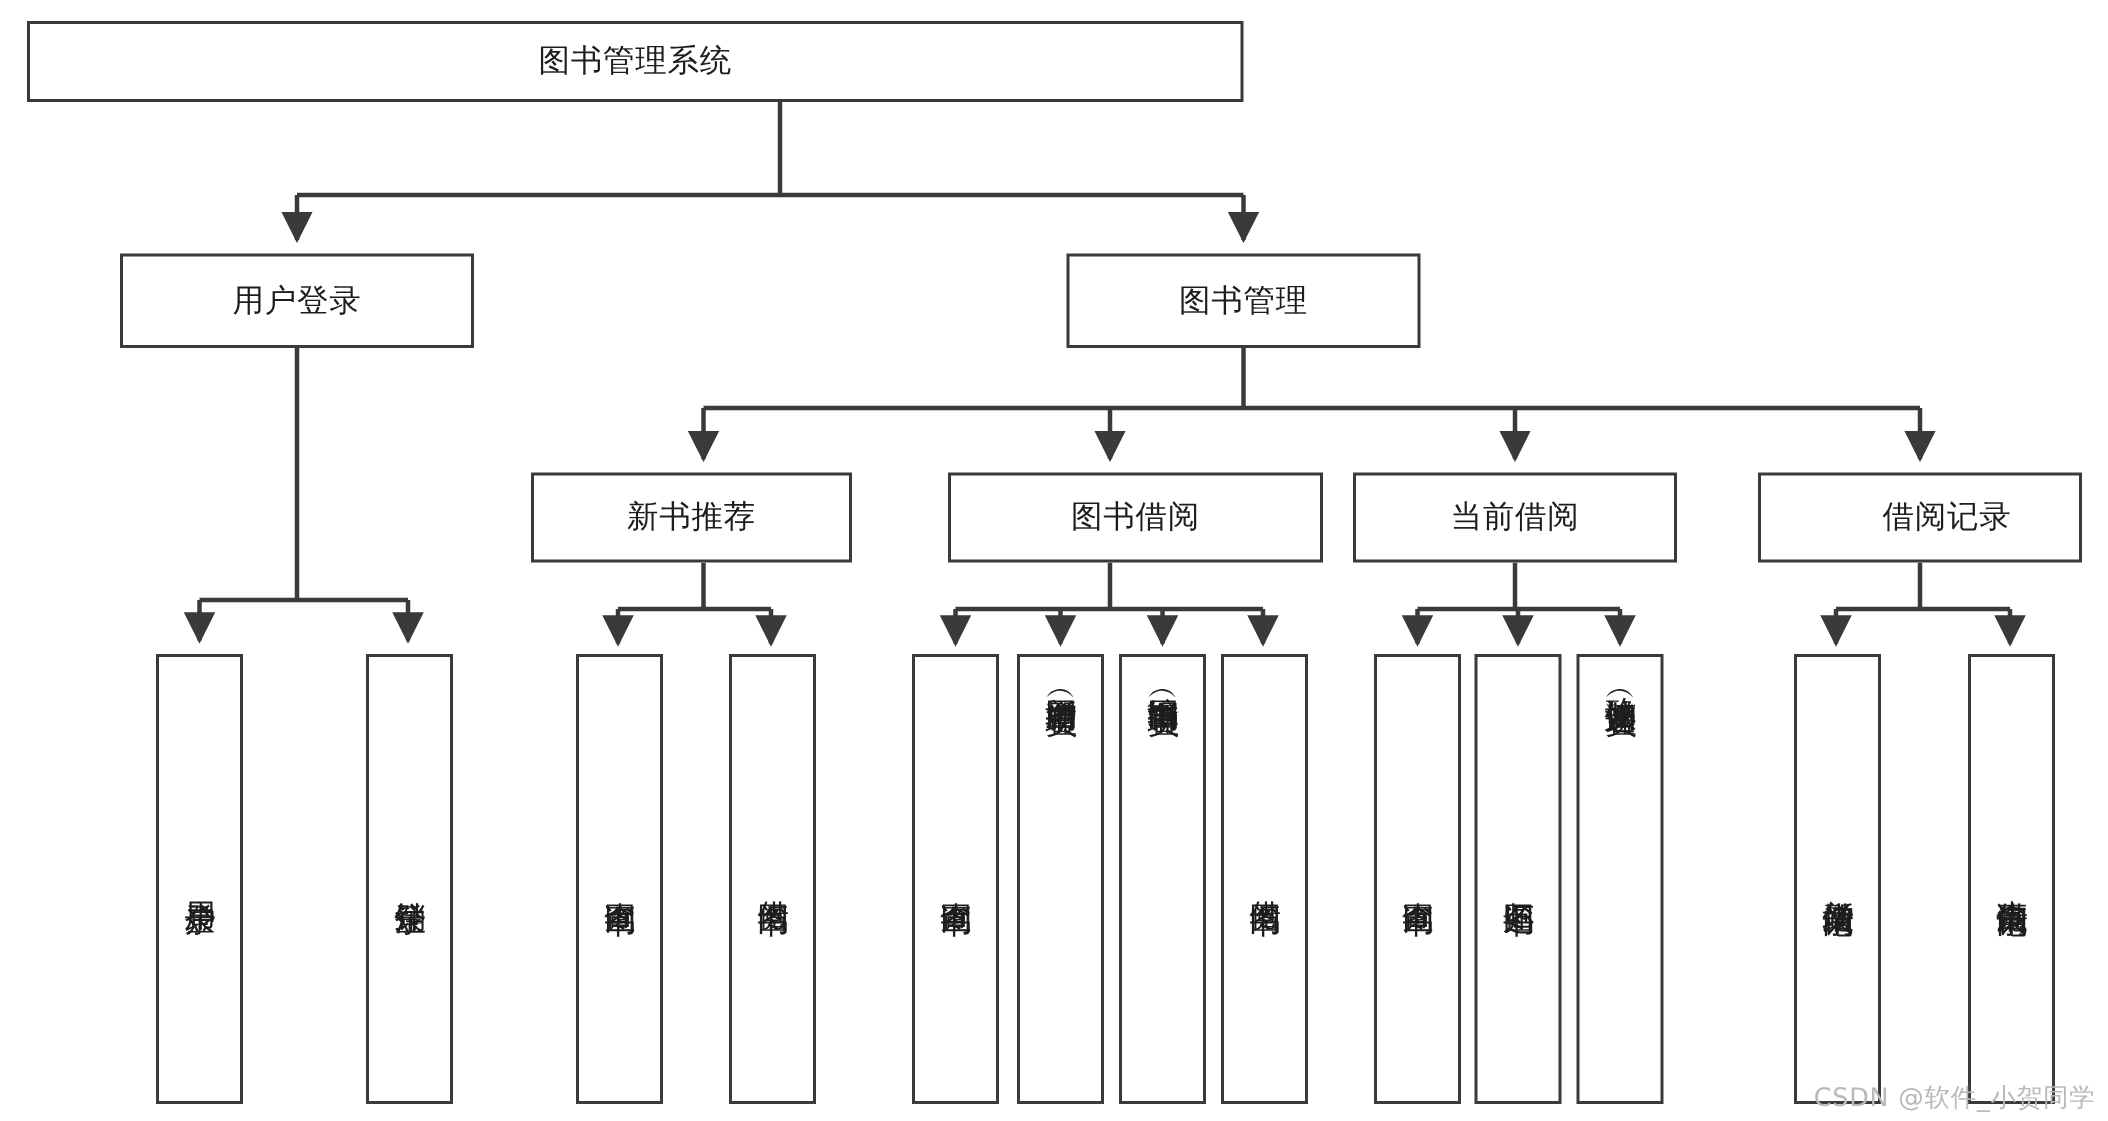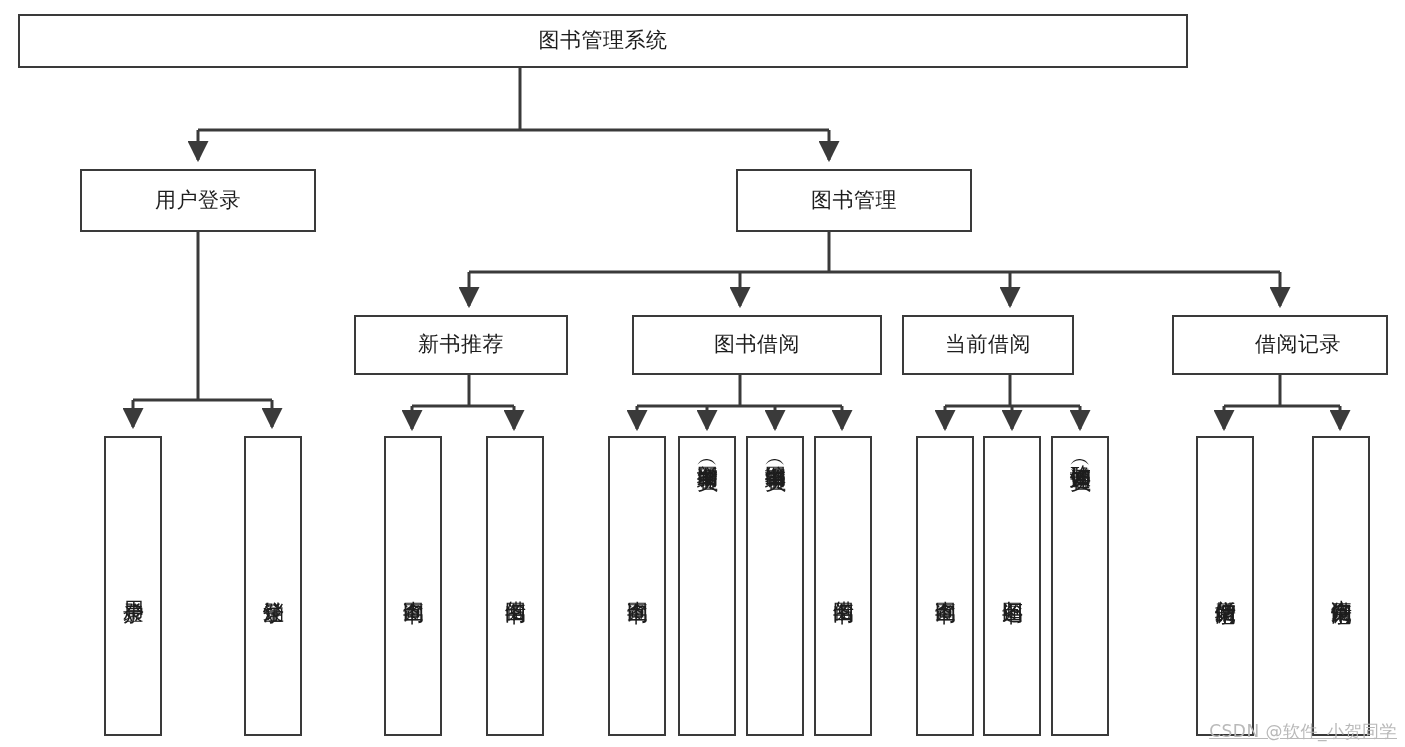--- a/index.html
+++ b/index.html
@@ -57,21 +57,20 @@
     padding-top: 0;
   }
   #watermark {
     position: absolute;
     right: 8px;
     bottom: 4px;
     font-size: 17px;
     color: #b9b9b9;
     white-space: nowrap;
     letter-spacing: 0.5px;
-    text-decoration: underline;
   }
 </style>
 </head>
 <body>
 
 <div id="canvas">
 
   <svg id="diagram-svg" viewBox="0 0 1405 747" xmlns="http://www.w3.org/2000/svg">
     <defs>
       <marker id="arrow" viewBox="0 0 10 10" refX="9" refY="5" markerWidth="7" markerHeight="7" orient="auto-start-reverse">
@@ -118,38 +117,38 @@
       <path d="M 1012 406 L 1012 429" marker-end="url(#arrow)"></path>
       <path d="M 1080 406 L 1080 429" marker-end="url(#arrow)"></path>
 
       <path d="M 1280 375 L 1280 406"></path>
       <path d="M 1224 406 L 1340 406"></path>
       <path d="M 1224 406 L 1224 429" marker-end="url(#arrow)"></path>
       <path d="M 1340 406 L 1340 429" marker-end="url(#arrow)"></path>
     </g>
   </svg>
 
-  <div class="node horiz" style="left:18px; top:14px; width:1170px; height:54px;">
+  <div class="node horiz" style="left:18px; top:14px; width:811px; height:54px;">
     <span class="node-label">图书管理系统</span>
   </div>
 
   <div class="node horiz" style="left:80px; top:169px; width:236px; height:63px;">
     <span class="node-label">用户登录</span>
   </div>
-  <div class="node horiz" style="left:736px; top:169px; width:236px; height:63px;">
+  <div class="node horiz" style="left:711px; top:169px; width:236px; height:63px;">
     <span class="node-label">图书管理</span>
   </div>
 
   <div class="node horiz" style="left:354px; top:315px; width:214px; height:60px;">
     <span class="node-label">新书推荐</span>
   </div>
   <div class="node horiz" style="left:632px; top:315px; width:250px; height:60px;">
     <span class="node-label">图书借阅</span>
   </div>
-  <div class="node horiz" style="left:902px; top:315px; width:172px; height:60px;">
+  <div class="node horiz" style="left:902px; top:315px; width:216px; height:60px;">
     <span class="node-label">当前借阅</span>
   </div>
   <div class="node horiz" style="left:1172px; top:315px; width:216px; height:60px;padding-left:36px;">
     <span class="node-label">借阅记录</span>
   </div>
 
   <div class="node vert mid" style="left:104px; top:436px; width:58px; height:300px;">
     <span class="node-label">用户登录</span>
   </div>
   <div class="node vert mid" style="left:244px; top:436px; width:58px; height:300px;">

